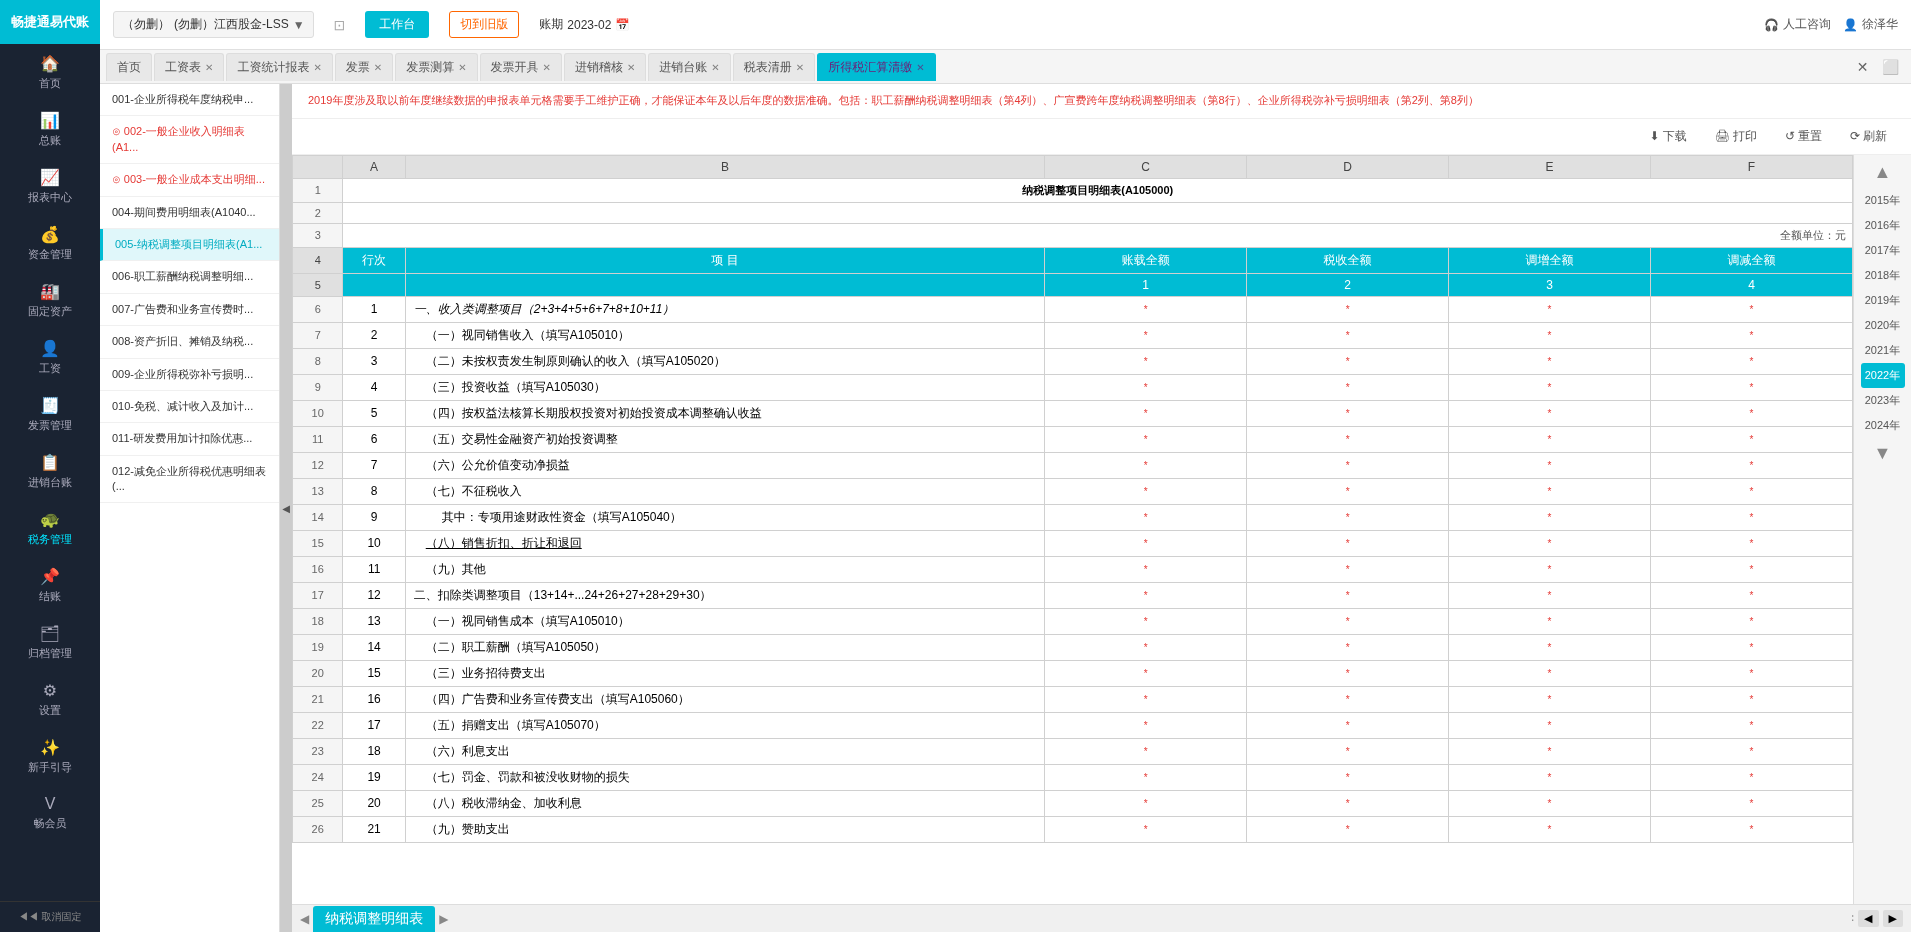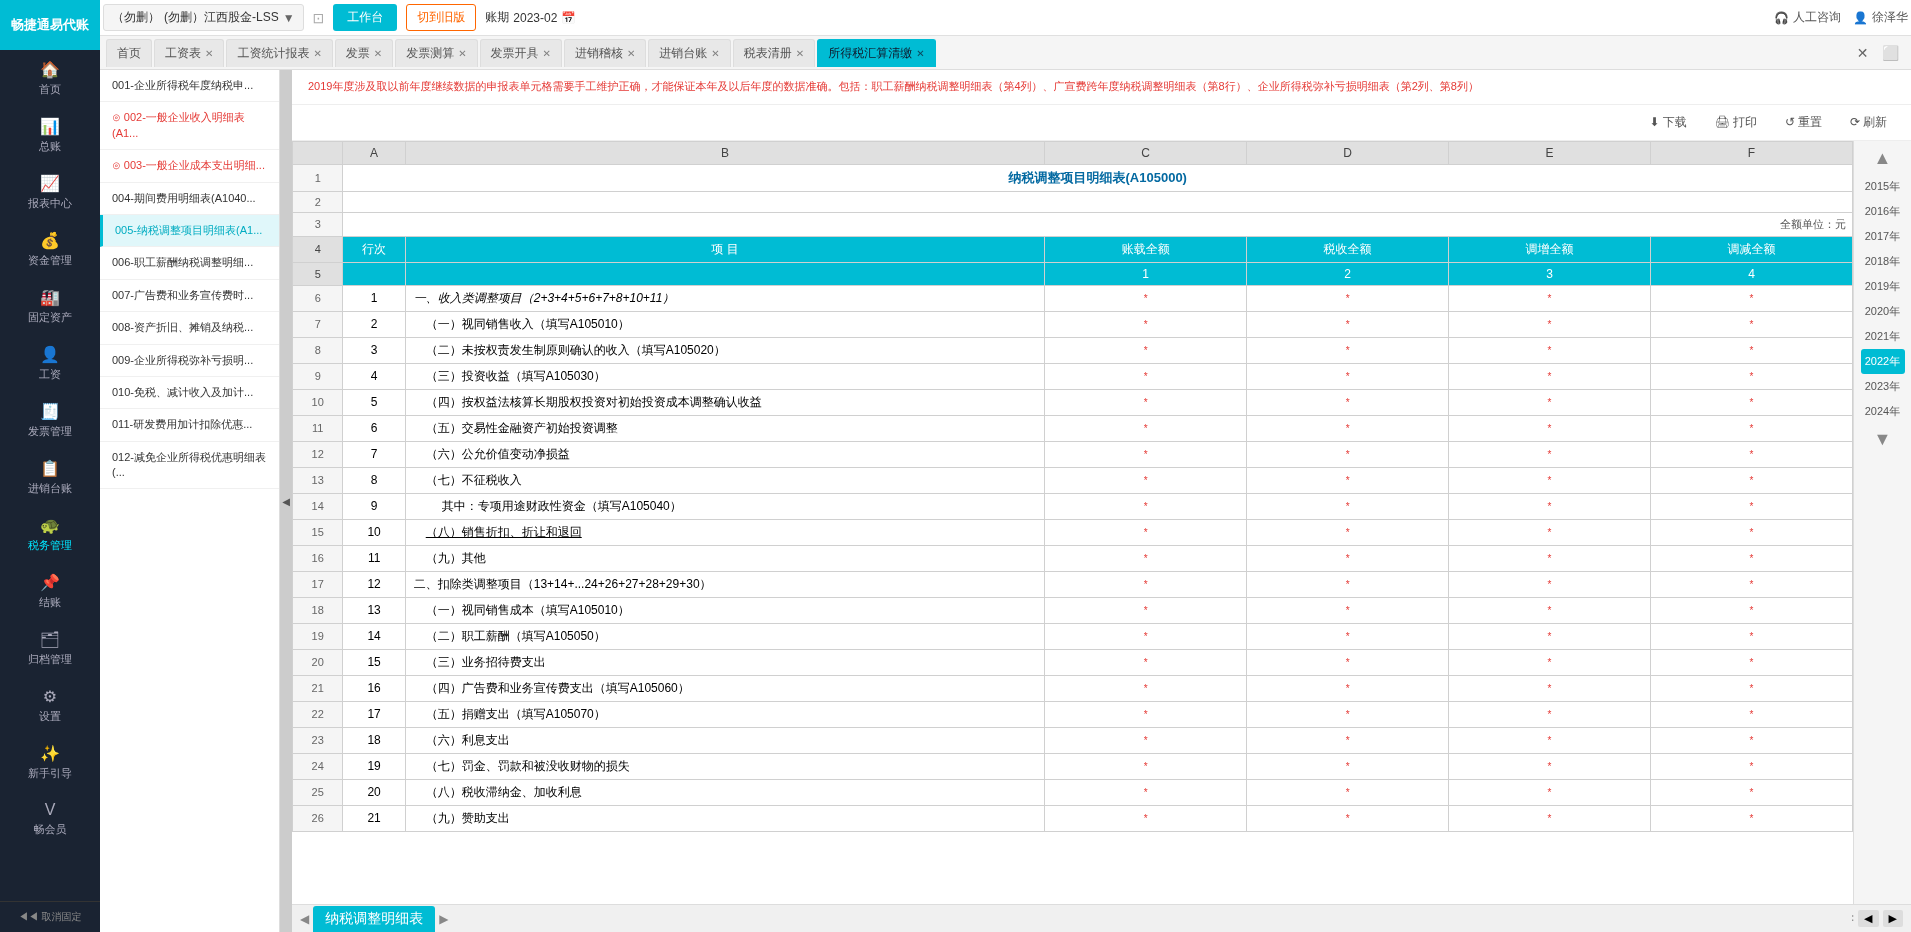--- a/index.html
+++ b/index.html
@@ -1,42 +1,42 @@
 <!DOCTYPE html>
 <html><head>
   <meta charset="utf-8">
   <style>
     * { box-sizing: border-box; margin: 0; padding: 0; }
     body { font-family: 'Microsoft YaHei', Arial, sans-serif; font-size: 12px; background: #f0f2f5; display: flex; height: 932px; overflow: hidden; }
 
     
     .sidebar { width: 100px; background: #1a2332; color: #fff; display: flex; flex-direction: column; flex-shrink: 0; height: 100%; }
-    .sidebar-logo { background: #00bcd4; padding: 22px 8px; text-align: center; font-size: 13px; font-weight: bold; color: #fff; line-height: 1.4; height: 50px; display: flex; align-items: center; justify-content: center; }
+    .sidebar-logo { background: #00bcd4; padding: 22px 8px; text-align: center; font-size: 13px; font-weight: bold; color: #fff; line-height: 1.4; height: 44px; display: flex; align-items: center; justify-content: center; }
     .sidebar-item { display: flex; flex-direction: column; align-items: center; padding: 10px 5px; cursor: pointer; color: #aab; font-size: 11px; gap: 3px; }
     .sidebar-item.active { color: #00e5ff; }
     .sidebar-item .icon { font-size: 16px; }
     .sidebar-footer { margin-top: auto; padding: 8px; text-align: center; font-size: 10px; color: #888; border-top: 1px solid #333; cursor: pointer; }
 
     
     .main { flex: 1; display: flex; flex-direction: column; overflow: hidden; }
 
     
-    .topbar { background: #fff; height: 36px; display: flex; align-items: center; padding: 0 3px; border-bottom: 1px solid #e0e0e0; gap: 9px; flex-shrink: 0; }
+    .topbar { background: #fff; height: 50px; display: flex; align-items: center; padding: 0 13px; border-bottom: 1px solid #e0e0e0; gap: 20px; flex-shrink: 0; }
     .topbar-company { display: flex; align-items: center; gap: 4px; font-size: 12px; color: #333; background: #f5f5f5; border: 1px solid #ddd; border-radius: 3px; padding: 4px 8px; cursor: pointer; }
     .topbar-company .arrow { color: #666; }
     .topbar-btn { background: #00bcd4; color: #fff; border: none; border-radius: 3px; padding: 5px 14px; cursor: pointer; font-size: 12px; }
     .topbar-btn-outline { background: #fff; color: #ff6600; border: 1px solid #ff6600; border-radius: 3px; padding: 4px 10px; cursor: pointer; font-size: 12px; }
     .topbar-period { display: flex; align-items: center; gap: 4px; font-size: 12px; color: #333; }
     .topbar-right { margin-left: auto; display: flex; align-items: center; gap: 12px; font-size: 12px; color: #555; }
     .topbar-user { display: flex; align-items: center; gap: 4px; cursor: pointer; }
 
     
     .tabbar { background: #f5f5f5; height: 34px; display: flex; align-items: center; border-bottom: 1px solid #ddd; padding: 0 6px; gap: 2px; flex-shrink: 0; overflow-x: auto; }
     .tab { display: flex; align-items: center; gap: 4px; padding: 5px 10px; border-radius: 3px 3px 0 0; cursor: pointer; font-size: 12px; color: #555; background: #e8e8e8; border: 1px solid #ddd; border-bottom: none; white-space: nowrap; }
-    .tab.active { background: #00bcd4; color: #0f172a; border-color: #00bcd4; }
+    .tab.active { background: #00bcd4; color: #701a75; border-color: #00bcd4; }
     .tab .close { font-size: 10px; cursor: pointer; opacity: 0.7; }
     .tab-actions { margin-left: auto; display: flex; align-items: center; gap: 4px; }
     .tab-action-btn { background: none; border: none; cursor: pointer; font-size: 14px; color: #666; padding: 2px 5px; }
 
     
     .content-wrapper { display: flex; flex: 1; overflow: hidden; }
 
     
     .left-panel { width: 180px; background: #fff; border-right: 1px solid #ddd; display: flex; flex-direction: column; flex-shrink: 0; overflow-y: auto; }
     .left-panel-item { padding: 8px 12px; font-size: 11px; color: #333; cursor: pointer; border-bottom: 1px solid #f0f0f0; line-height: 1.4; }
@@ -53,21 +53,21 @@
     .content-toolbar { display: flex; align-items: center; justify-content: flex-end; padding: 6px 16px; background: #fff; border-bottom: 1px solid #eee; gap: 12px; flex-shrink: 0; }
     .toolbar-btn { display: flex; align-items: center; gap: 3px; font-size: 12px; color: #555; cursor: pointer; padding: 3px 8px; border-radius: 3px; }
 
     
     .sheet-area { flex: 1; overflow: auto; background: #fff; position: relative; }
     .sheet-table { border-collapse: collapse; width: 100%; min-width: 900px; font-size: 12px; }
     .sheet-table th, .sheet-table td { border: 1px solid #d0d0d0; padding: 4px 6px; text-align: center; white-space: nowrap; }
     .sheet-table .header-row th { background: #00bcd4; color: #fff; font-weight: normal; }
     .sheet-table .row-num { background: #f5f5f5; color: #666; width: 30px; font-size: 11px; }
     .sheet-table .col-header { background: #e0e0e0; color: #444; font-weight: normal; }
-    .sheet-table .title-cell { background: #fff; font-size: 13px; font-weight: bold; text-align: center; color: #0369a1; }
+    .sheet-table .title-cell { background: #fff; font-size: 11px; font-weight: bold; text-align: center; color: #000000; }
     .sheet-table .unit-cell { text-align: right; font-size: 11px; color: #555; background: #fff; }
     .sheet-table .item-cell { text-align: left; padding-left: 8px; }
     .sheet-table td.asterisk { color: #e53935; font-size: 10px; vertical-align: middle; }
 
     
     .year-panel { width: 58px; background: #f5f5f5; border-left: 1px solid #ddd; display: flex; flex-direction: column; align-items: center; padding: 4px 0; gap: 2px; flex-shrink: 0; overflow-y: auto; }
     .year-btn { width: 44px; padding: 5px 4px; text-align: center; font-size: 11px; cursor: pointer; border-radius: 3px; color: #555; }
     .year-btn.active { background: #00bcd4; color: #fff; }
     .year-nav { font-size: 18px; cursor: pointer; color: #888; padding: 3px; }
 

